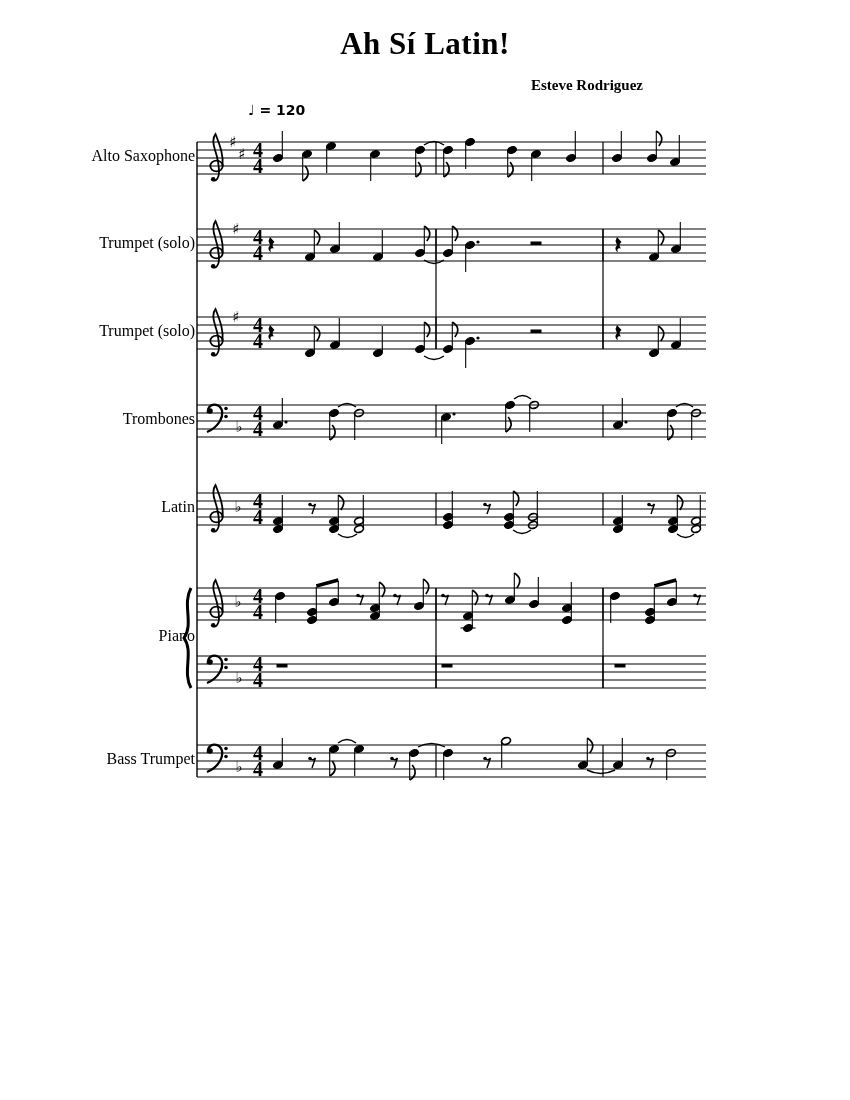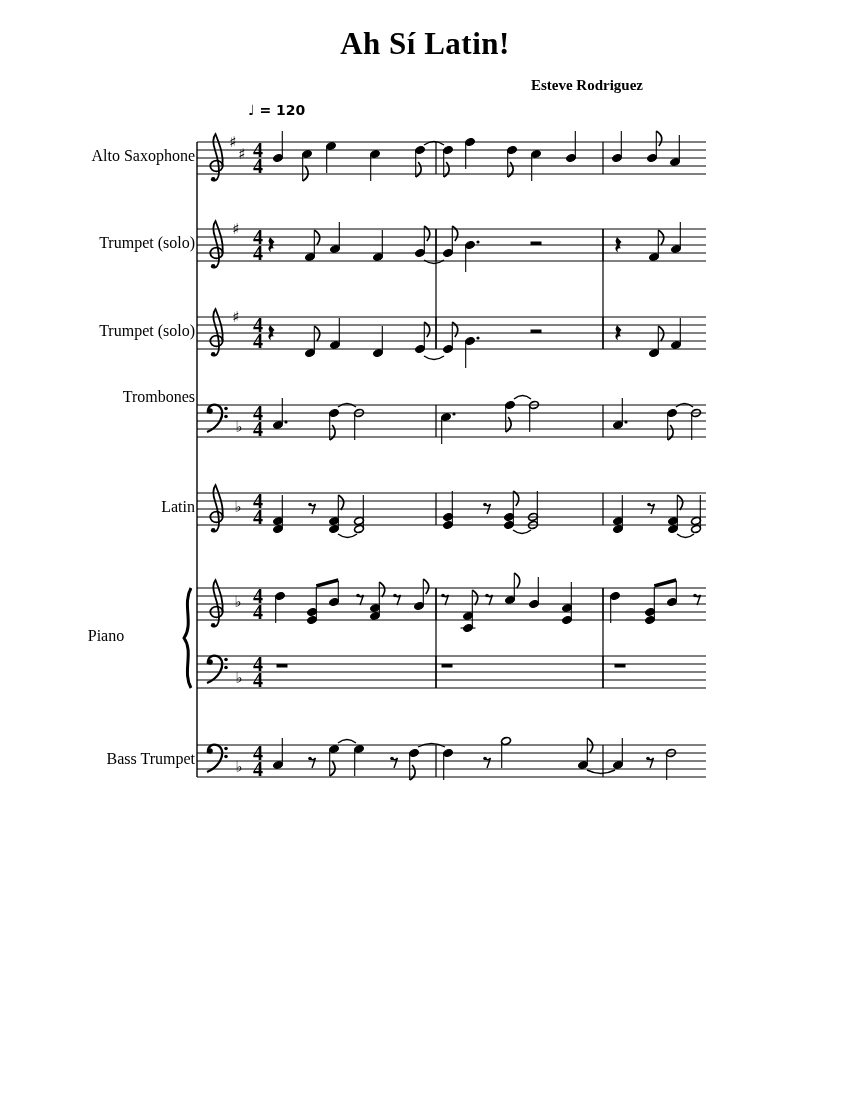--- a/index.html
+++ b/index.html
@@ -4,22 +4,22 @@
 <style>
   html,body{margin:0;padding:0;background:#ffffff;}
   .page{position:relative;width:706px;height:1100px;background:#fff;color:#000;
         font-family:"Liberation Serif",serif;overflow:hidden;}
   .title{position:absolute;top:26px;left:0;width:850px;text-align:center;
          font-size:31px;font-weight:bold;letter-spacing:0.5px;}
   .composer{position:absolute;top:77px;right:63px;font-size:15px;font-weight:bold;}
   .tempo{position:absolute;top:102px;left:236px;font-size:14px;font-weight:bold;
          font-family:"DejaVu Sans",sans-serif;margin-left:12px;}
   .ilabel{position:absolute;left:0;width:178px;text-align:right;font-size:16px;margin-left:17px;}
-  .l0{top:147px;} .l1{top:234px;} .l2{top:322px;} .l3{top:388px;}
-  .l4{top:498px;} .l5{top:627px;text-align:center;} .l6{top:750px;}
+  .l0{top:147px;} .l1{top:234px;} .l2{top:322px;} .l3{top:410px;}
+  .l4{top:498px;} .l5{top:627px;} .l6{top:750px;}
   #score-svg{position:absolute;left:0;top:0;}
 </style>
 </head>
 <body>
 
 <div class="page">
   <div class="title">Ah Sí Latin!</div>
   <div class="composer">Esteve Rodriguez</div>
   <div class="tempo">♩ = 120</div>
 

